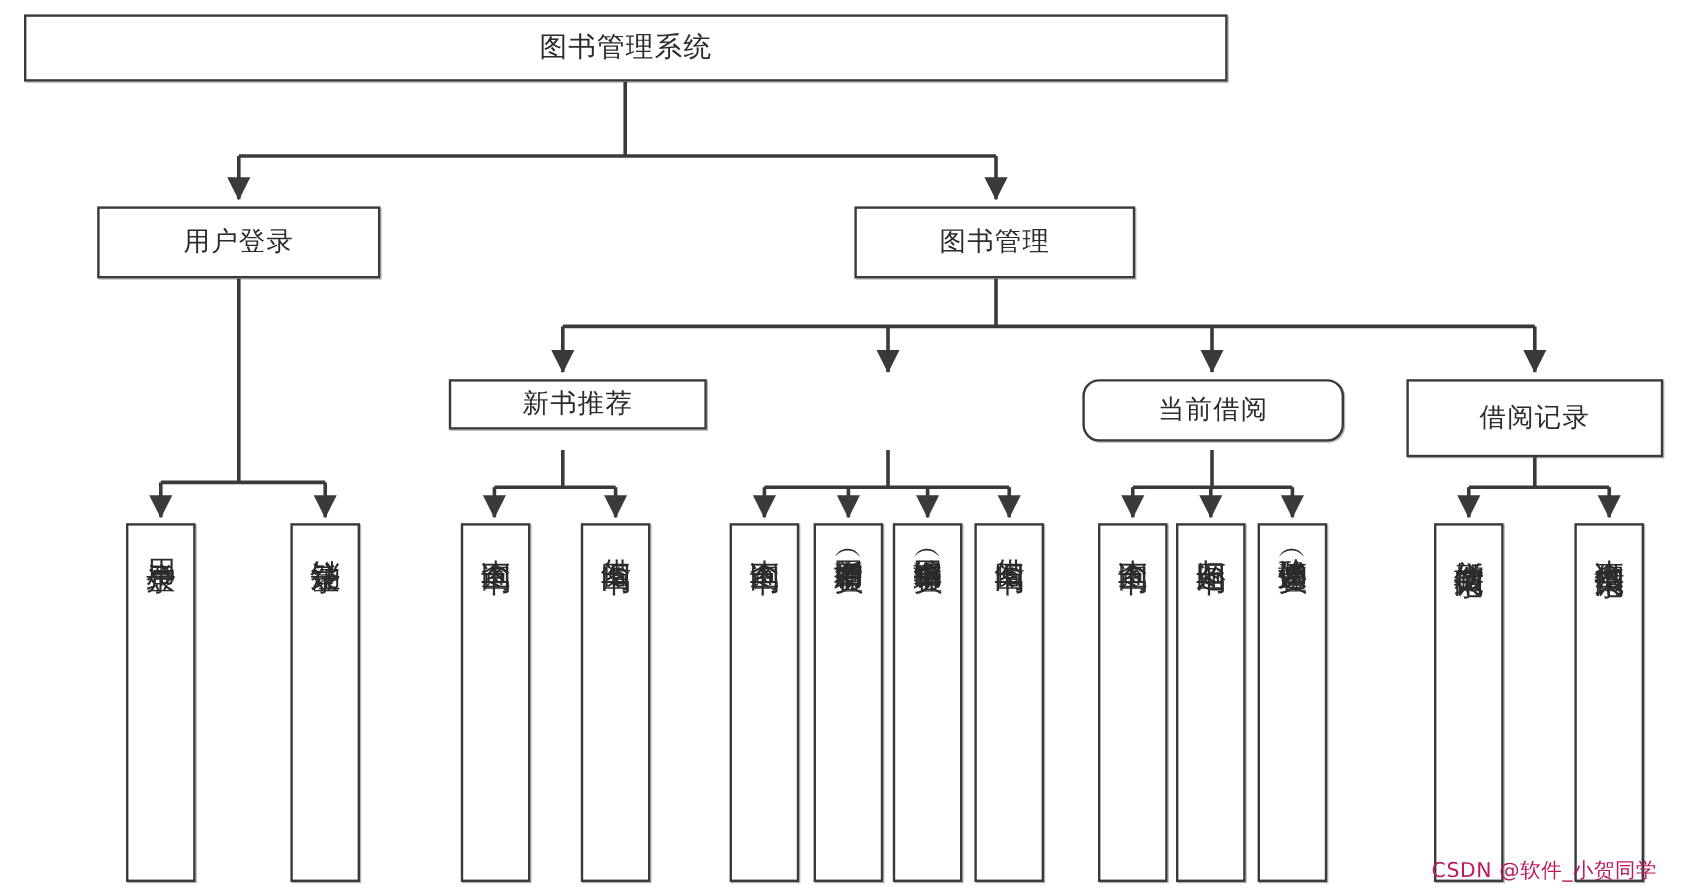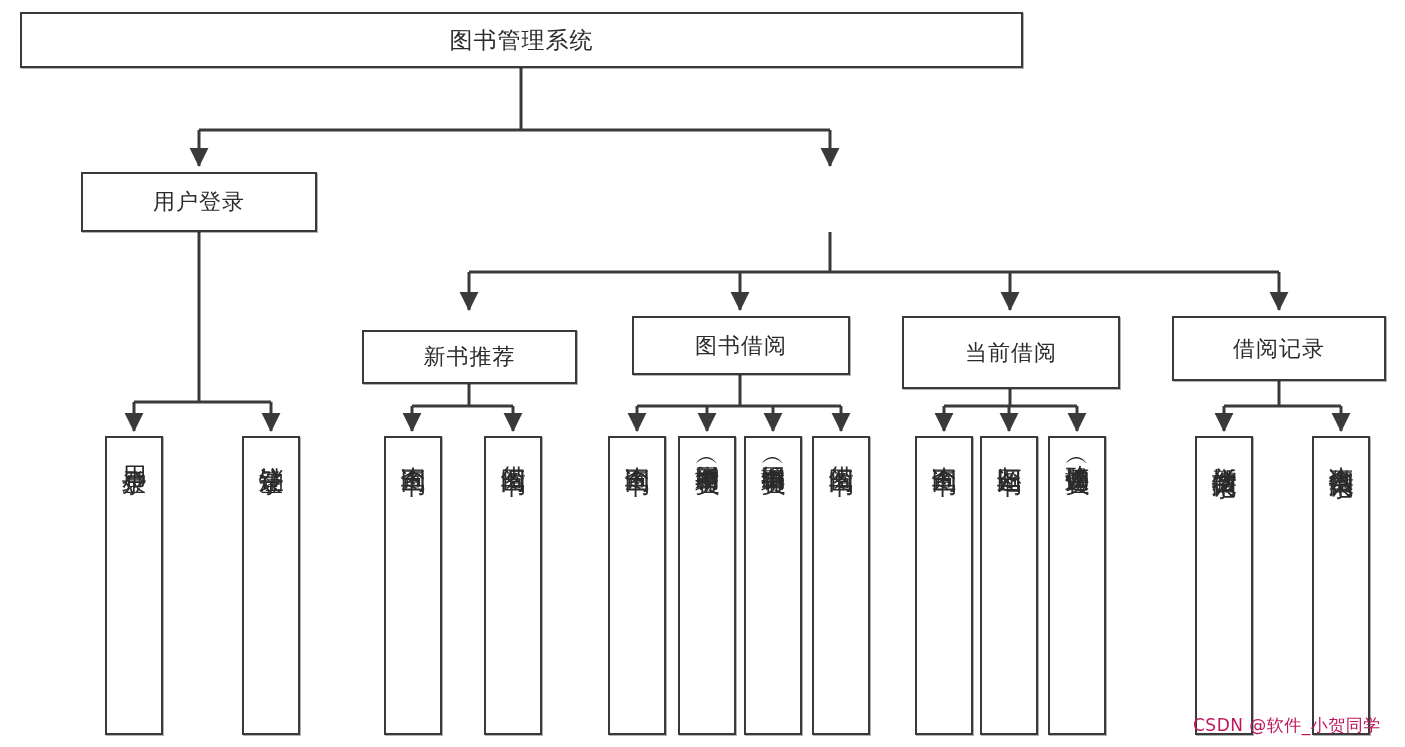--- a/index.html
+++ b/index.html
@@ -137,30 +137,30 @@
   </svg>
 
   <div class="node horiz root" style="left:20px; top:12px; width:1003px; height:56px;">
     <span class="label">图书管理系统</span>
   </div>
 
   <div class="node horiz" style="left:81px; top:172px; width:236px; height:60px;">
     <span class="label">用户登录</span>
   </div>
 
-
-  <div class="node horiz" style="left:362px; top:316px; width:215px; height:54px;margin-top:14px;">
+  <div class="node horiz" style="left:712px; top:172px; width:234px; height:60px;">
+    <span class="label">图书管理</span>
+  </div>
+
+  <div class="node horiz" style="left:374px; top:316px; width:215px; height:42px;">
     <span class="label">新书推荐</span>
   </div>
 
-  <div class="node horiz" style="left:632px; top:316px; width:218px; height:59px;">
-    <span class="label">图书借阅</span>
-  </div>
-
-  <div class="node horiz" style="left:902px; top:316px; width:218px; height:73px;">
+
+  <div class="node horiz" style="left:902px; top:316px; width:218px; height:52px;border-radius:14px;">
     <span class="label">当前借阅</span>
   </div>
 
   <div class="node horiz" style="left:1172px; top:316px; width:214px; height:65px;">
     <span class="label">借阅记录</span>
   </div>
 
   <div class="node vert" style="left:105px; top:436px; width:58px; height:299px;">
     <span class="label">用户登录</span>
   </div>

